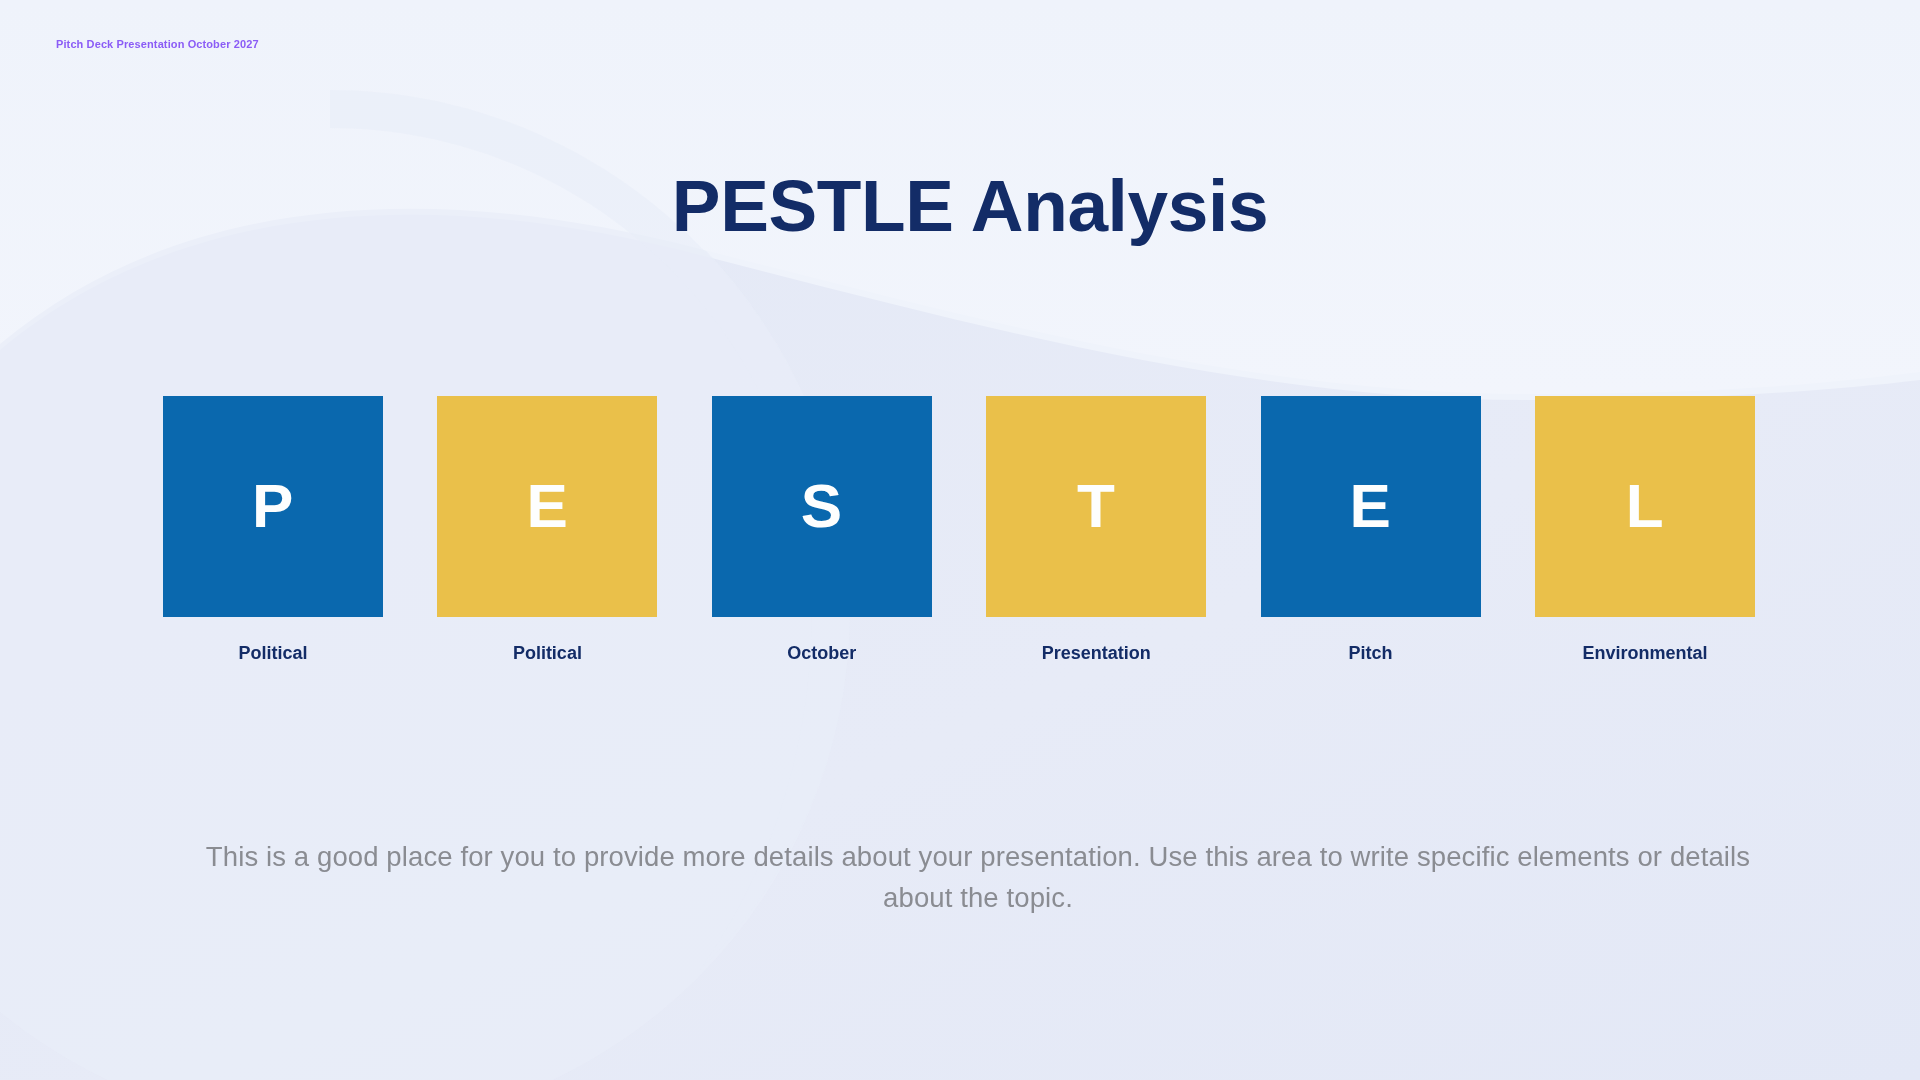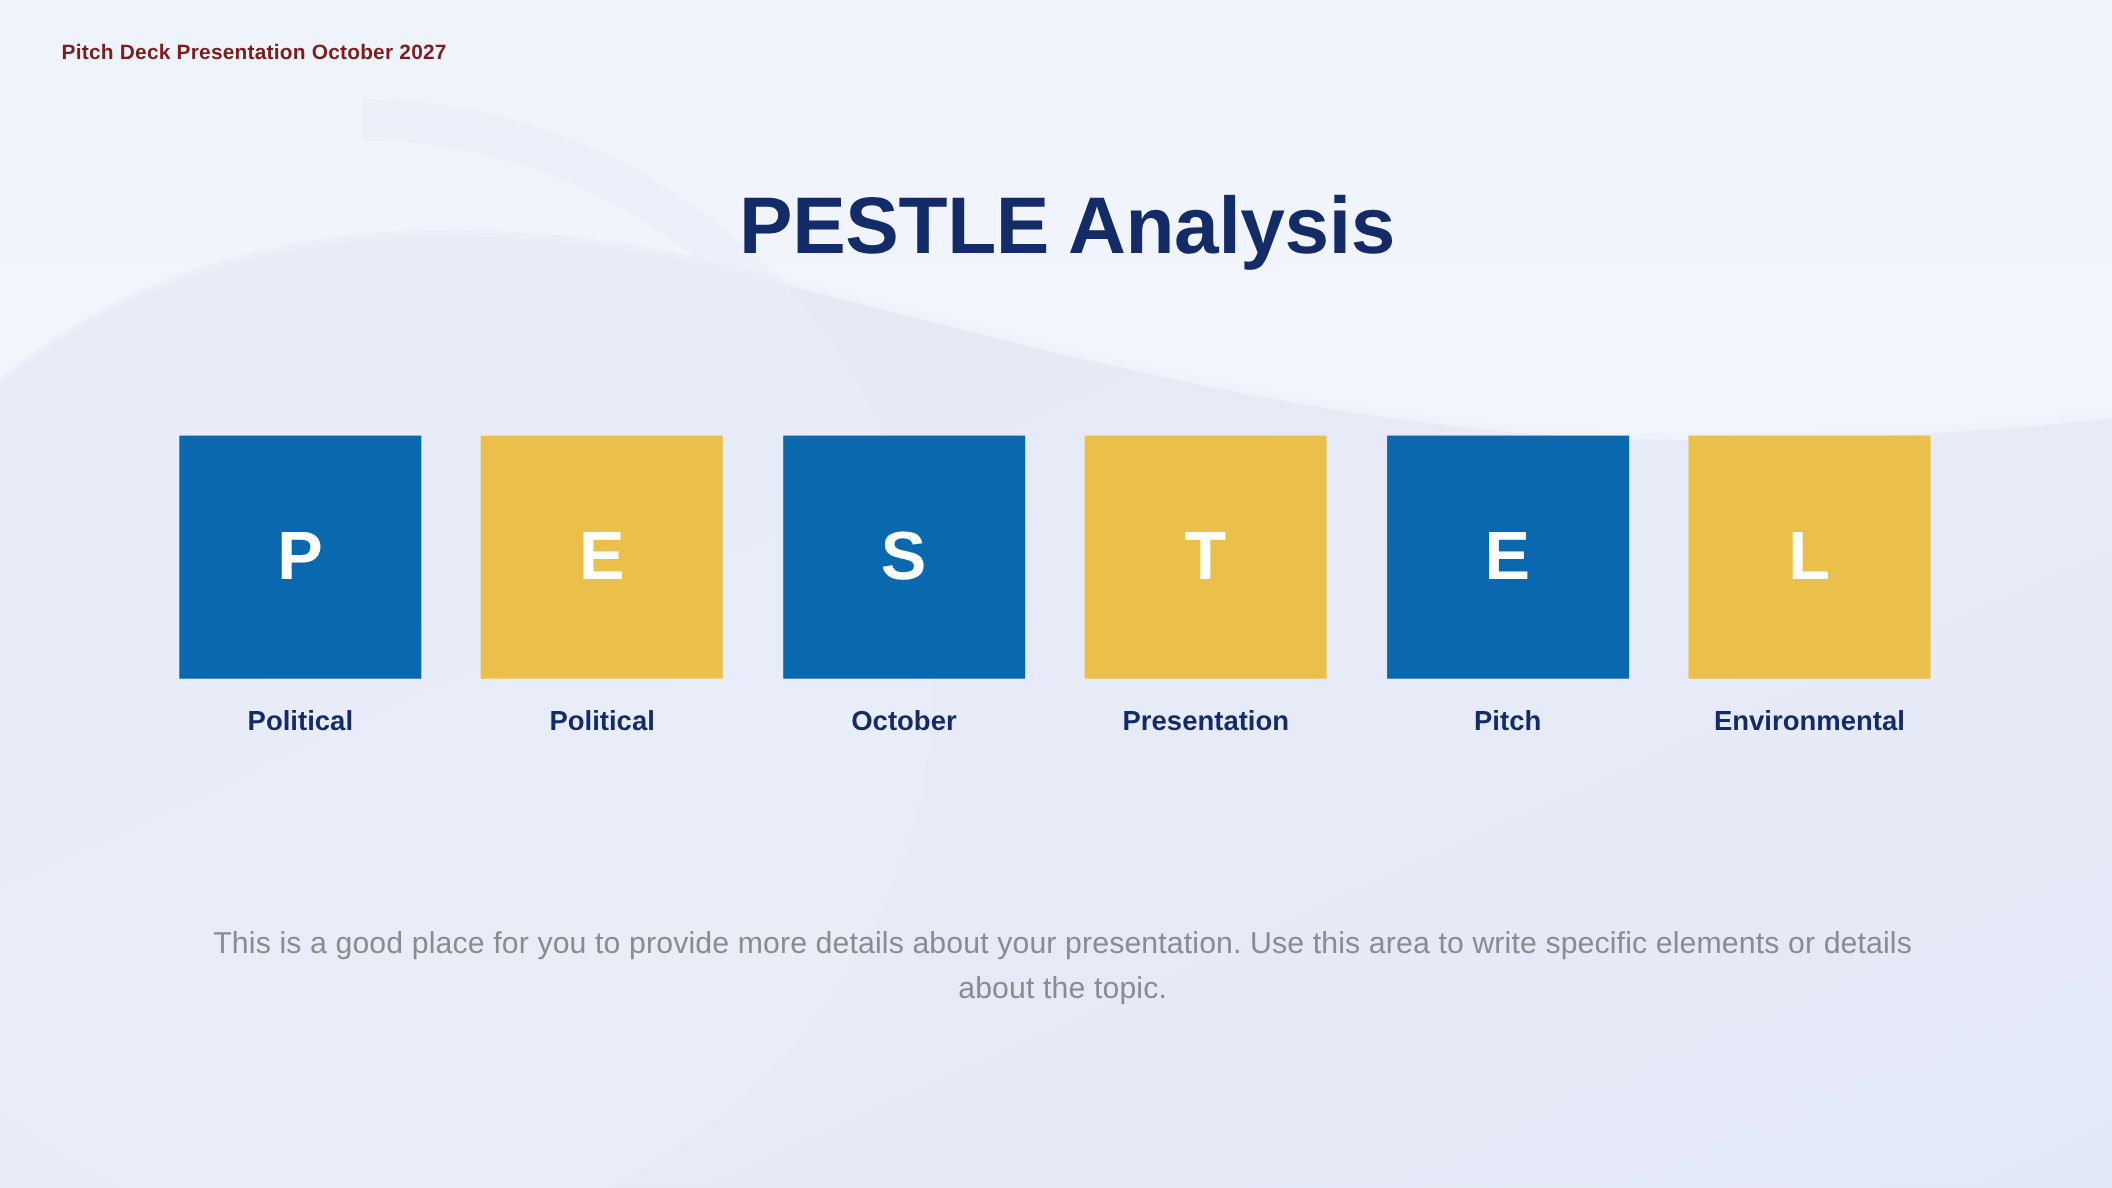--- a/index.html
+++ b/index.html
@@ -30,24 +30,24 @@
     width: 1920px;
     height: 1080px;
     pointer-events: none;
   }
 
   
   #eyebrow {
     position: absolute;
     left: 56px;
     top: 38px;
-    font-size: 19px;
+    font-size: 11px;
     font-weight: 700;
     letter-spacing: 0.01em;
-    color: #7f1d1d;
+    color: #8b5cf6;
     white-space: nowrap;
   }
 
   
   #title {
     position: absolute;
     left: 0;
     top: 120px;
     width: 1940px;
     text-align: center;
@@ -90,32 +90,32 @@
     font-size: 62px;
     line-height: 1;
     font-weight: 700;
     color: #FDFEFE;
     letter-spacing: 0.01em;
     transform: translateY(-1px);
   }
 
   .card-label {
     margin-top: 27px;
-    font-size: 25px;
+    font-size: 18px;
     line-height: 1;
     font-weight: 700;
     color: #132C67;
     white-space: nowrap;
     text-align: center;
   }
 
   
   #body-text {
     position: absolute;
-    left: 180px;
+    left: 192px;
     top: 808px;
     width: 1572px;
     text-align: center;
     font-size: 27.5px;
     line-height: 1.52;
     font-weight: 400;
     color: #8A8C92;
     letter-spacing: 0.004em;
   }
 </style>

